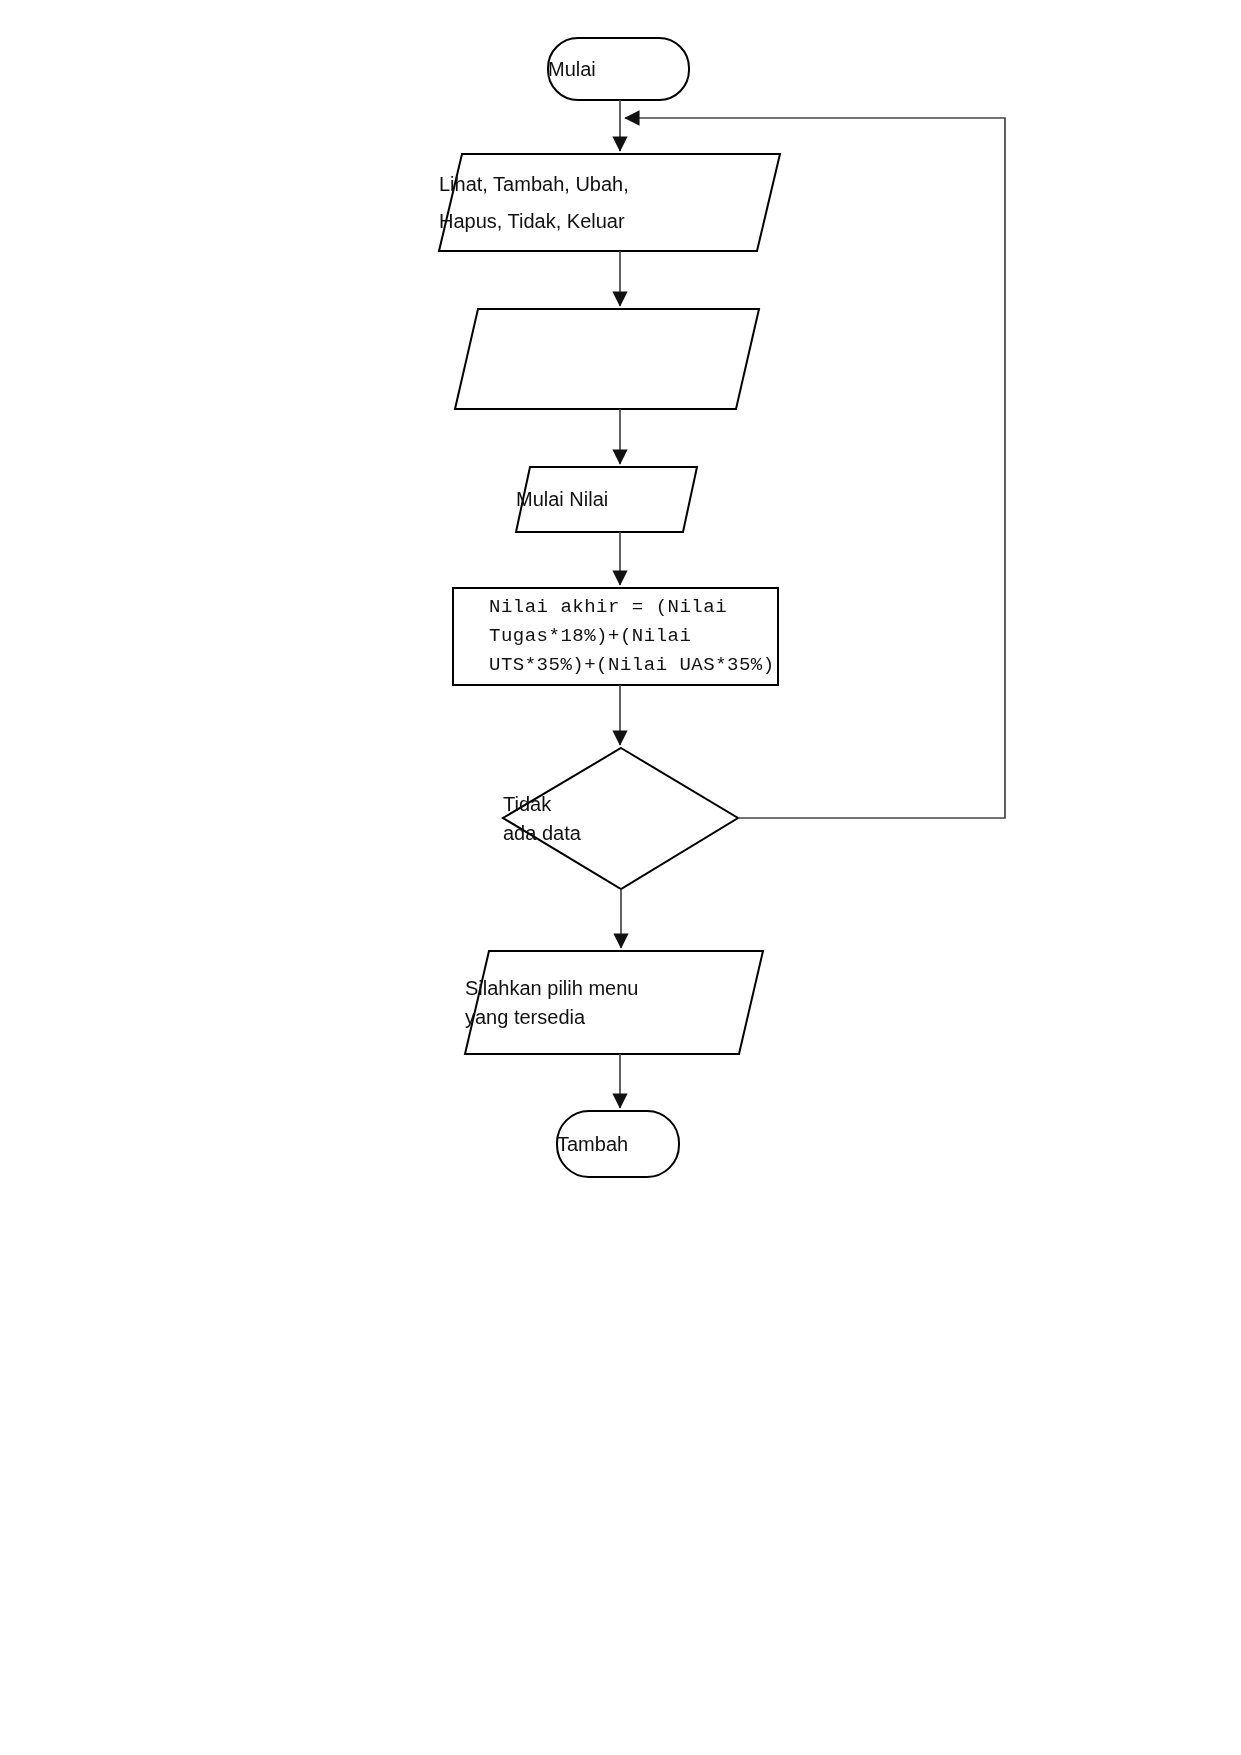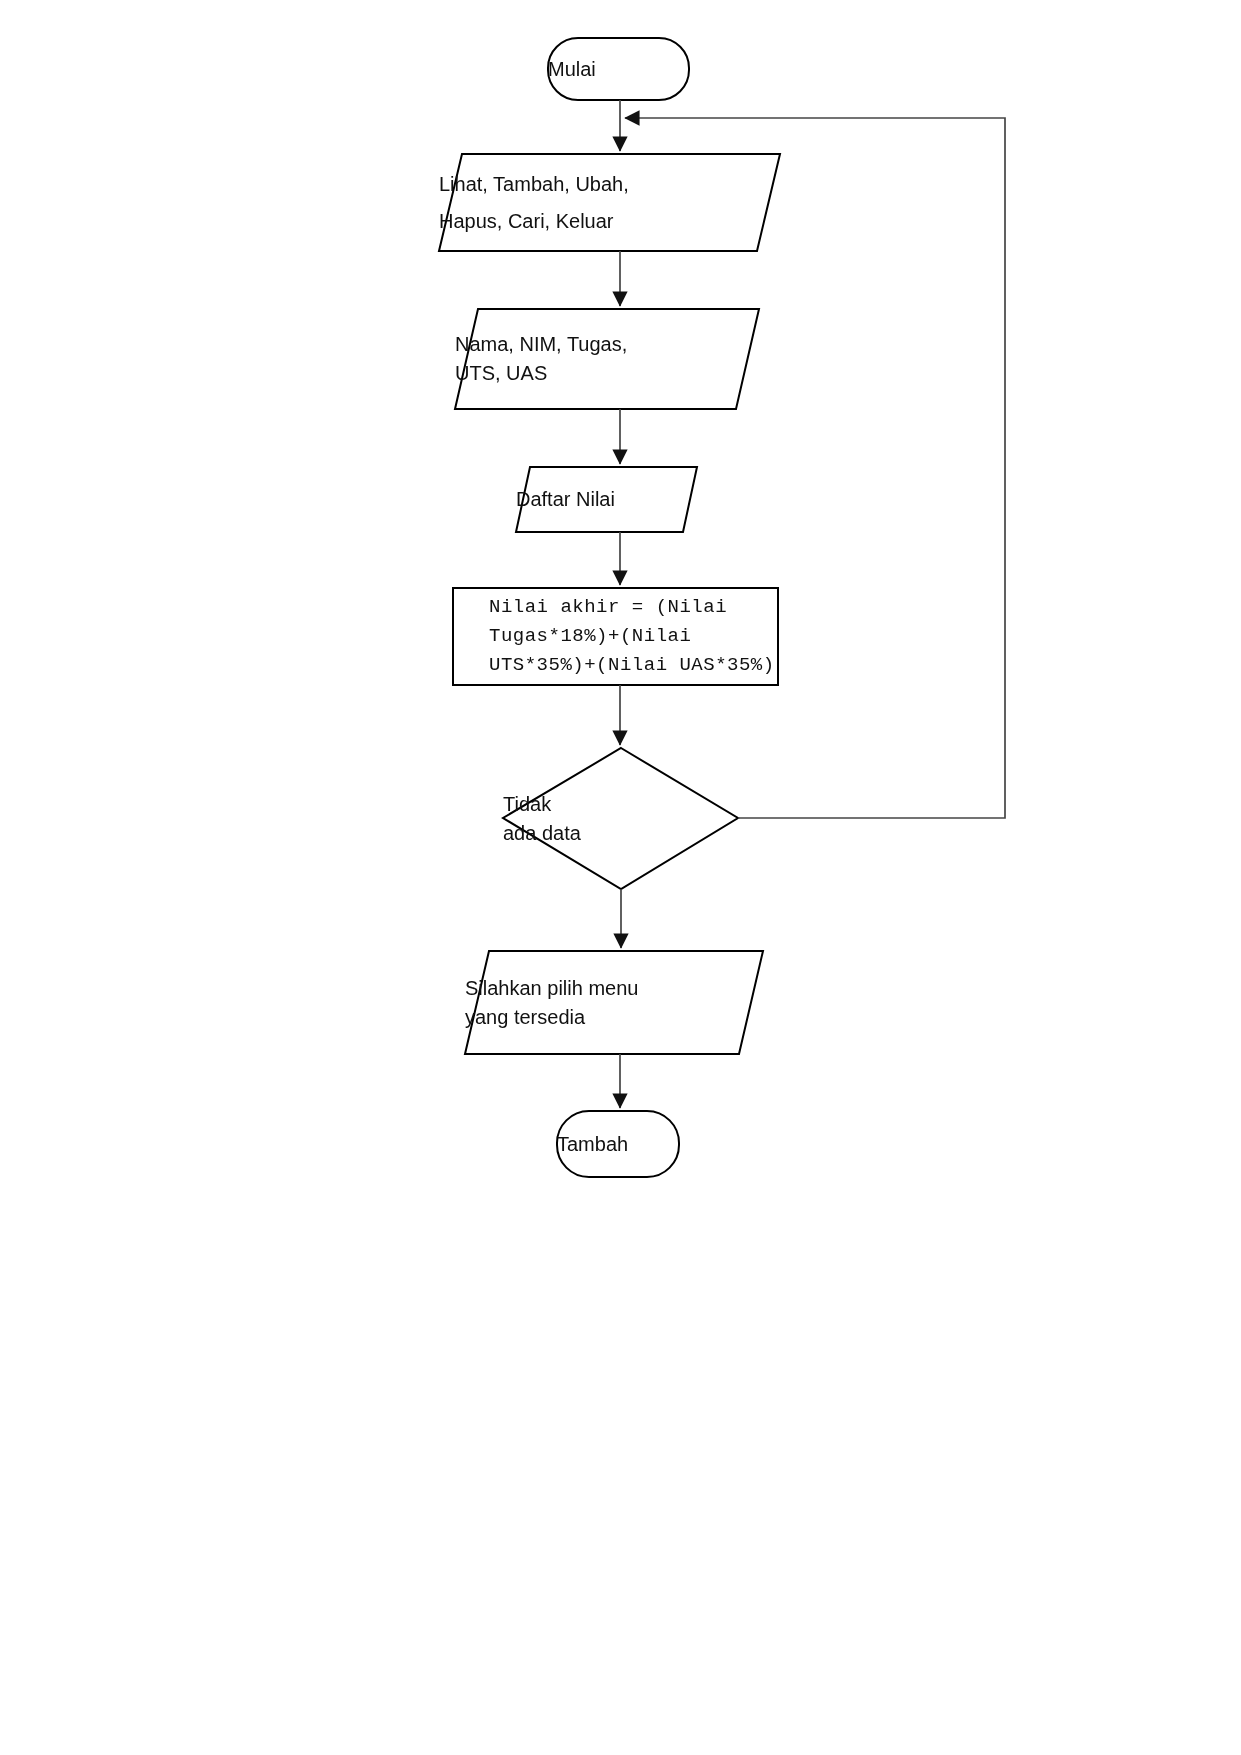--- a/index.html
+++ b/index.html
@@ -76,30 +76,26 @@
       <path d="M738,818 L1005,818 L1005,118 L625,118" marker-end="url(#arrow)"></path>
     </g>
   </svg>
 
   <div class="label" style="left:548px; top:38px; width:141px; height:62px;">
     <div class="line">Mulai</div>
   </div>
 
   <div class="label" style="left:439px; top:154px; width:341px; height:97px;gap:8px;">
     <div class="line">Lihat, Tambah, Ubah,</div>
-    <div class="line">Hapus, Cari, Keluar</div>
+    <div class="line">Hapus, Tidak, Keluar</div>
   </div>
 
-  <div class="label" style="left:455px; top:309px; width:304px; height:100px;">
-    <div class="line">Nama, NIM, Tugas,</div>
-    <div class="line">UTS, UAS</div>
-  </div>
 
   <div class="label" style="left:516px; top:467px; width:181px; height:65px;">
-    <div class="line">Daftar Nilai</div>
+    <div class="line">Mulai Nilai</div>
   </div>
 
   <div class="label mono" style="left:453px; top:588px; width:325px; height:97px;">
     <div class="line">Nilai akhir = (Nilai</div>
     <div class="line">Tugas*18%)+(Nilai</div>
     <div class="line">UTS*35%)+(Nilai UAS*35%)</div>
   </div>
 
   <div class="label" style="left:503px; top:748px; width:235px; height:141px;">
     <div class="line">Tidak</div>

